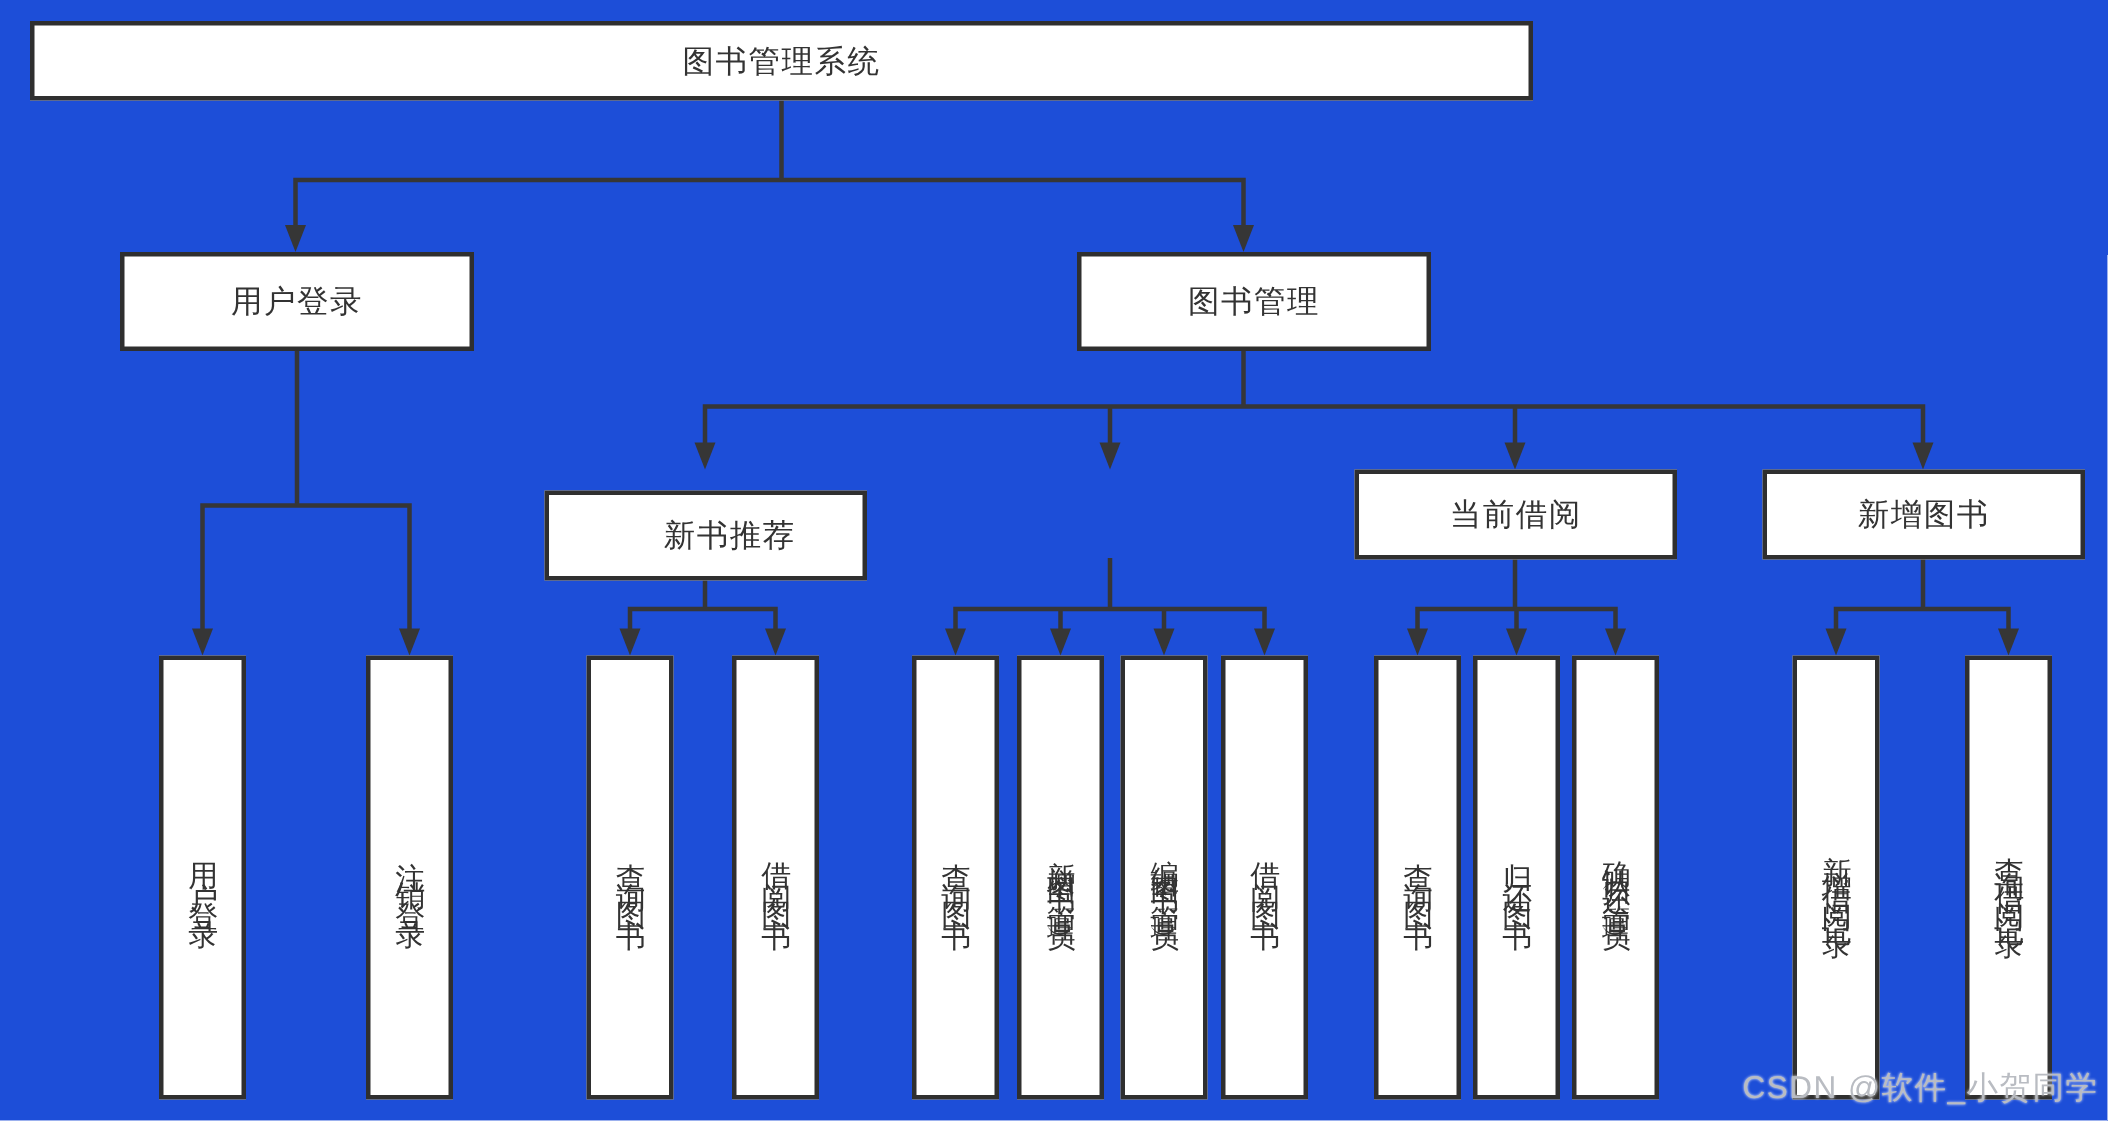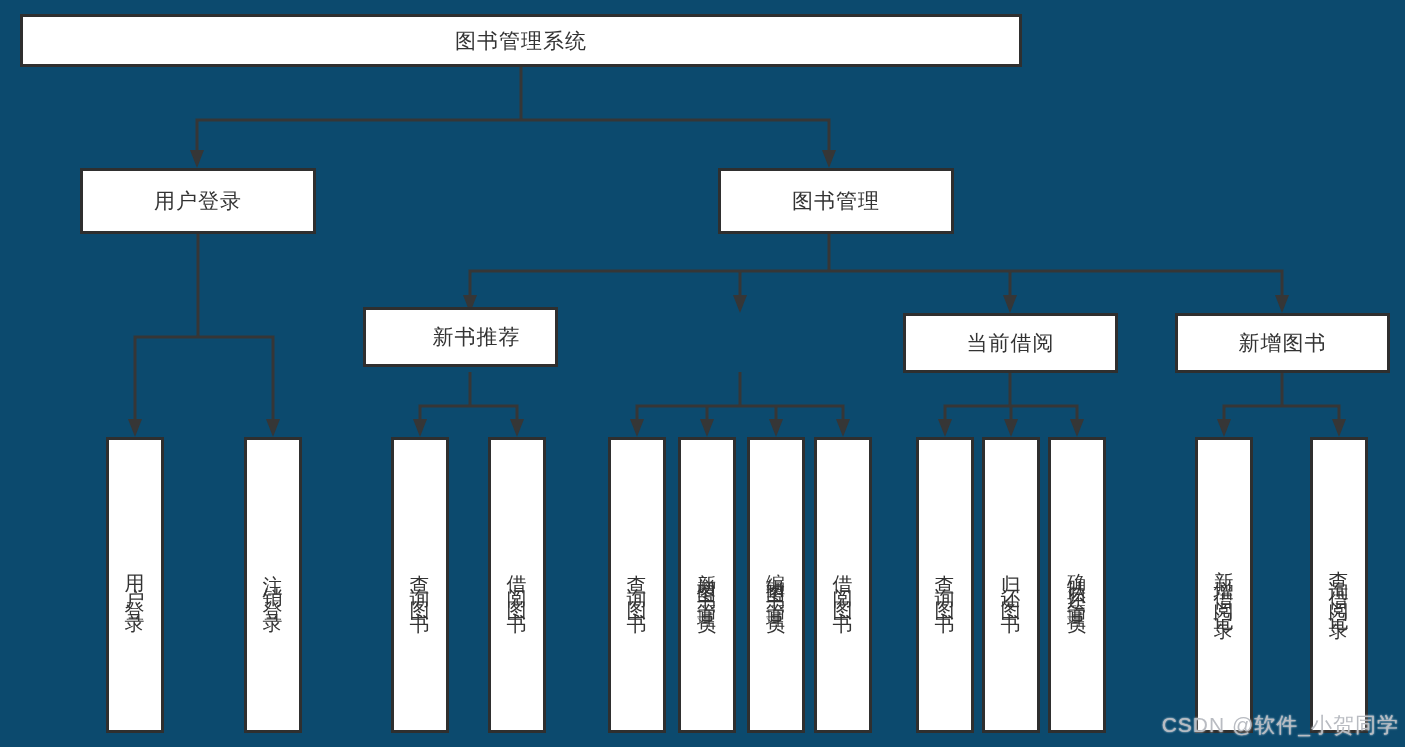--- a/index.html
+++ b/index.html
@@ -1,20 +1,20 @@
 <!DOCTYPE html>
 <html><head>
 <meta charset="utf-8">
 <style>
   html, body { margin: 0; padding: 0; background: #ffffff; }
   .canvas {
     position: relative;
     width: 1405px;
     height: 747px;
-    background: #0c4a6e;
+    background: #1d4ed8;
     overflow: hidden;
     font-family: "Liberation Sans", sans-serif;
     color: #333333;
   }
   svg.connectors { position: absolute; left: 0; top: 0; width: 1405px; height: 747px; }
   .node {
     position: absolute;
     box-sizing: border-box;
     background: #ffffff;
     border: 3px solid #2f2f2f;
@@ -80,21 +80,21 @@
       <polygon points="1217,419 1231,419 1224,437"></polygon>
       <polygon points="1332,419 1346,419 1339,437"></polygon>
     </g>
   </svg>
 
   <div class="node h-node" style="left:20px; top:14px; width:1002px; height:53px;">图书管理系统</div>
 
   <div class="node h-node" style="left:80px; top:168px; width:236px; height:66px;">用户登录</div>
   <div class="node h-node" style="left:718px; top:168px; width:236px; height:66px;">图书管理</div>
 
-  <div class="node h-node" style="left:363px; top:307px; width:195px; height:60px;padding-left:32px;">新书推荐</div>
+  <div class="node h-node" style="left:363px; top:327px; width:215px; height:60px;padding-left:32px;">新书推荐</div>
   <div class="node h-node" style="left:903px; top:313px; width:215px; height:60px;font-family:Liberation Serif, serif;">当前借阅</div>
   <div class="node h-node" style="left:1175px; top:313px; width:215px; height:60px;">新增图书</div>
 
   <div class="node leaf s" style="left:106px; top:437px; width:58px; height:296px;">用户登录</div>
   <div class="node leaf s" style="left:244px; top:437px; width:58px; height:296px;">注销登录</div>
 
   <div class="node leaf s" style="left:391px; top:437px; width:58px; height:296px;">查询图书</div>
   <div class="node leaf s" style="left:488px; top:437px; width:58px; height:296px;">借阅图书</div>
 
   <div class="node leaf s" style="left:608px; top:437px; width:58px; height:296px;">查询图书</div>

